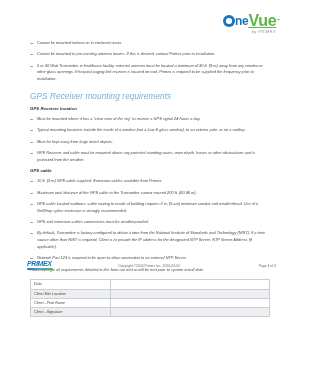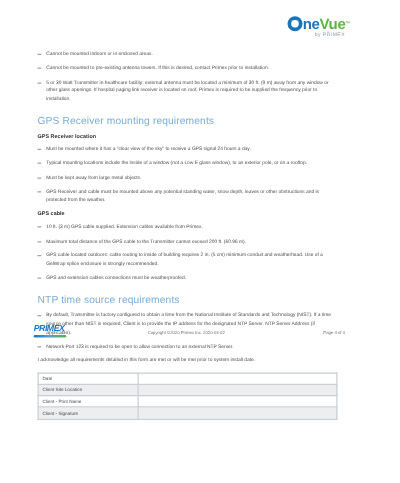--- a/index.html
+++ b/index.html
@@ -65,42 +65,44 @@
     border-radius: 50%;
     background: #ffffff;
   }
   .logo-ne {
     color: #1b75bb;
     font-size: 12px;
     font-weight: bold;
   }
   .logo-vue {
     color: #5fb446;
-    font-size: 12px;
-    font-weight: bold;
+    font-size: 16px;
+    font-weight: bold;
+    text-decoration: underline;
   }
   .logo-tm {
     font-size: 4px;
     color: #5fb446;
     vertical-align: super;
   }
   .logo-sub {
     font-size: 4px;
     color: #8a9aa5;
     letter-spacing: 0.4px;
     margin-top: 1px;
     margin-right: 4px;
   }
 
   
   .content {
     position: absolute;
     left: 30px;
     top: 40px;
     width: 240px;
+    font-style: italic;
   }
 
   ul.bullets {
     list-style: none;
     margin: 0;
     padding: 0;
   }
   ul.bullets > li {
     position: relative;
     padding-left: 7px;
@@ -254,21 +256,20 @@
     </ul>
 
     <h3 class="sub">GPS cable</h3>
     <ul class="bullets">
       <li>10 ft. (3 m) GPS cable supplied. Extension cables available from Primex.</li>
       <li>Maximum total distance of the GPS cable to the Transmitter cannot exceed 200 ft. (60.96 m).</li>
       <li>GPS cable located outdoors: cable routing to inside of building requires 2 in. (5 cm) minimum conduit and weatherhead. Use of a GelWrap splice enclosure is strongly recommended.</li>
       <li>GPS and extension cables connections must be weatherproofed.</li>
     </ul>
 
-    <h2 class="section">NTP time source requirements</h2>
     <ul class="bullets">
       <li>By default, Transmitter is factory configured to obtain a time from the National Institute of Standards and Technology (NIST). If a time source other than NIST is required, Client is to provide the IP address for the designated NTP Server. NTP Server Address (if applicable).</li>
       <li>Network Port 123 is required to be open to allow connection to an external NTP Server.</li>
     </ul>
 
     <p class="intro">I acknowledge all requirements detailed in this form are met or will be met prior to system install date.</p>
 
     <table class="ack">
       <tbody>
           <tr>

